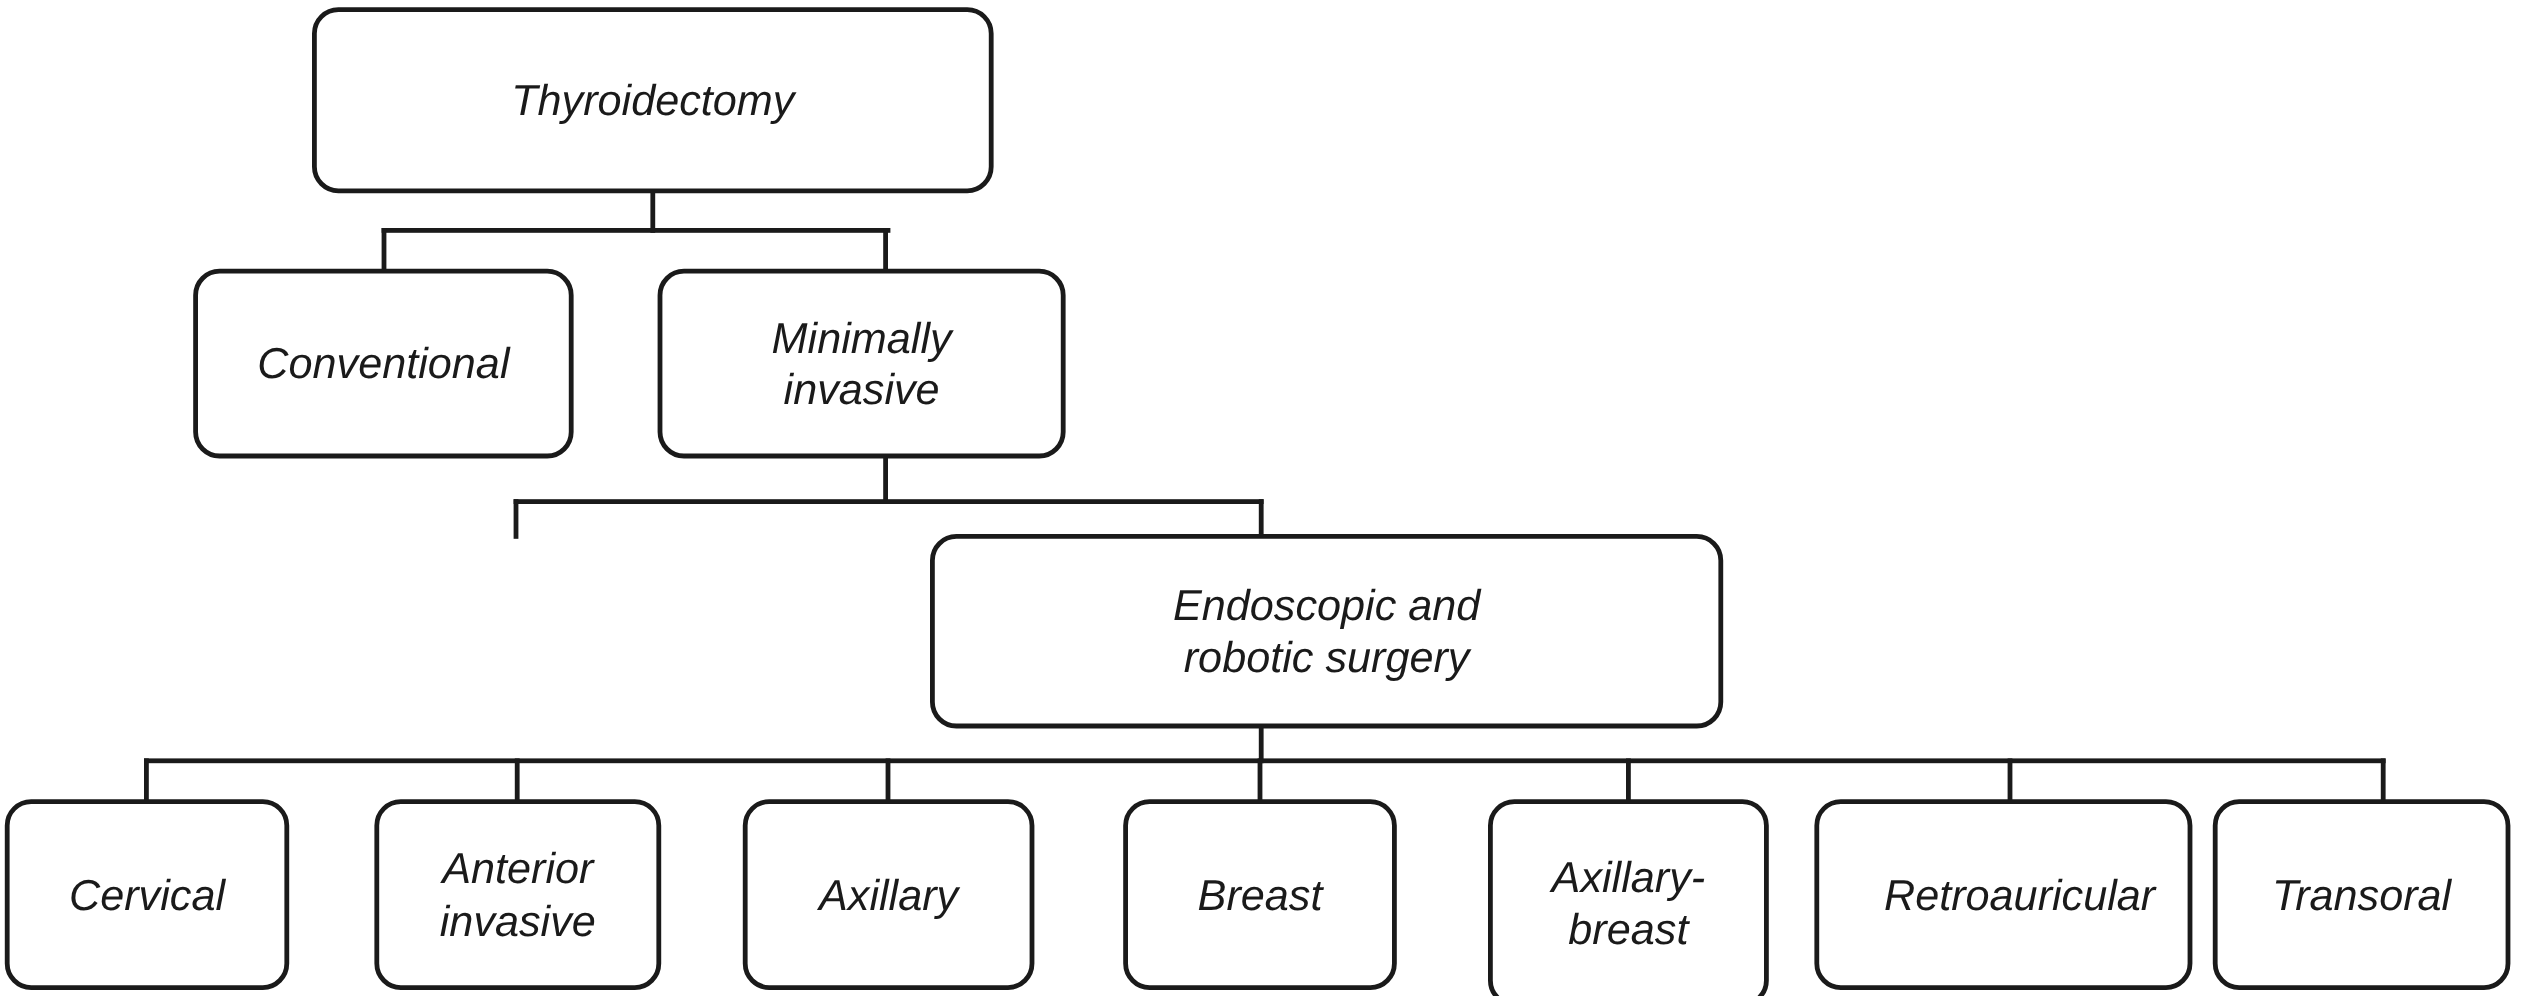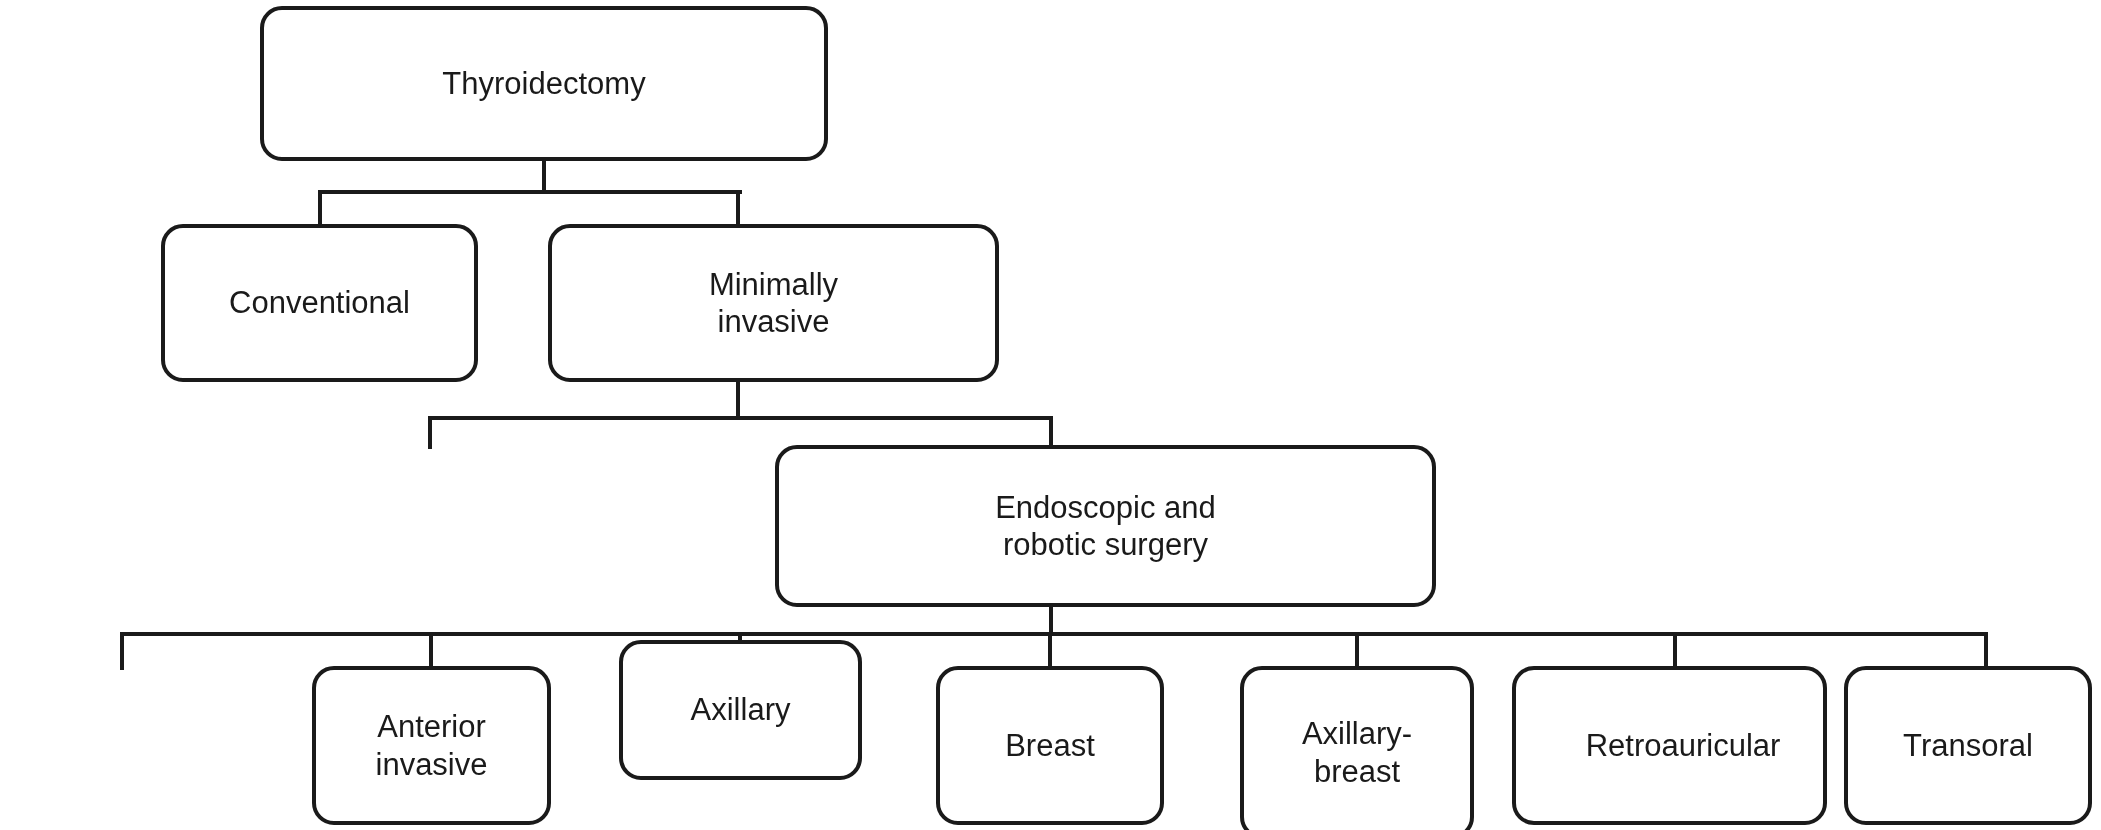--- a/index.html
+++ b/index.html
@@ -17,41 +17,42 @@
     font-family:"Liberation Sans", sans-serif;
     overflow:hidden;
   }
   .node{
     position:absolute;
     box-sizing:border-box;
     border:4px solid var(--line);
     border-radius:22px;
     background:var(--fill);
     color:var(--ink);
-    font-size:31px;
+    font-size:36px;
     line-height:1.2;
     display:flex;
     align-items:center;
     justify-content:center;
     text-align:center;
     white-space:pre-line;
+    font-style:italic;
   }
   .edge{
     position:absolute;
     background:var(--line);
   }
   
   .n-root          {left:260px;  top:6px;   width:568px; height:155px;}
   .n-conventional  {left:161px;  top:224px; width:317px; height:158px;}
-  .n-minimally     {left:548px;  top:224px; width:451px; height:158px;}
+  .n-minimally     {left:548px;  top:224px; width:340px; height:158px;}
   .n-mivat         {left:151px;  top:445px; width:557px; height:162px;}
   .n-endoscopic    {left:775px;  top:445px; width:661px; height:162px;}
   .n-cervical      {left:4px;    top:666px; width:237px; height:159px;}
   .n-anterior      {left:312px;  top:666px; width:239px; height:159px;}
-  .n-axillary      {left:619px;  top:640px; width:243px; height:140px;}
+  .n-axillary      {left:619px;  top:666px; width:243px; height:159px;}
   .n-breast        {left:936px;  top:666px; width:228px; height:159px;}
   .n-axillarybreast{left:1240px; top:666px; width:234px; height:173px;}
   .n-retroauricular{left:1512px; top:666px; width:315px; height:159px;padding-left:27px;}
   .n-transoral     {left:1844px; top:666px; width:248px; height:159px;}
 </style>
 </head>
 <body>
 
 <div id="canvas">
 
@@ -77,20 +78,21 @@
 
   <div class="node n-root">Thyroidectomy</div>
 
   <div class="node n-conventional">Conventional</div>
   <div class="node n-minimally">Minimally
 invasive</div>
 
   <div class="node n-endoscopic">Endoscopic and
 robotic surgery</div>
 
+  <div class="node n-cervical">Cervical</div>
   <div class="node n-anterior">Anterior
 invasive</div>
   <div class="node n-axillary">Axillary</div>
   <div class="node n-breast">Breast</div>
   <div class="node n-axillarybreast">Axillary-
 breast</div>
   <div class="node n-retroauricular">Retroauricular</div>
   <div class="node n-transoral">Transoral</div>
 
 </div>

